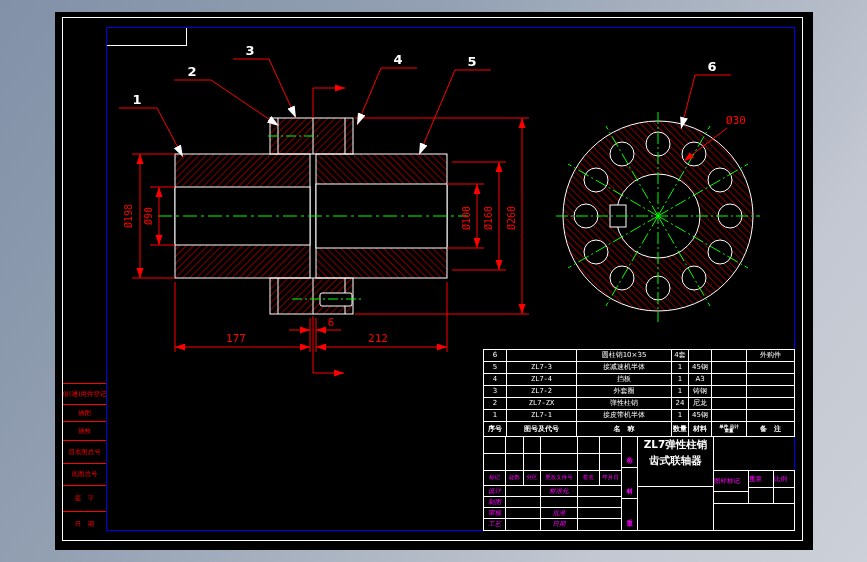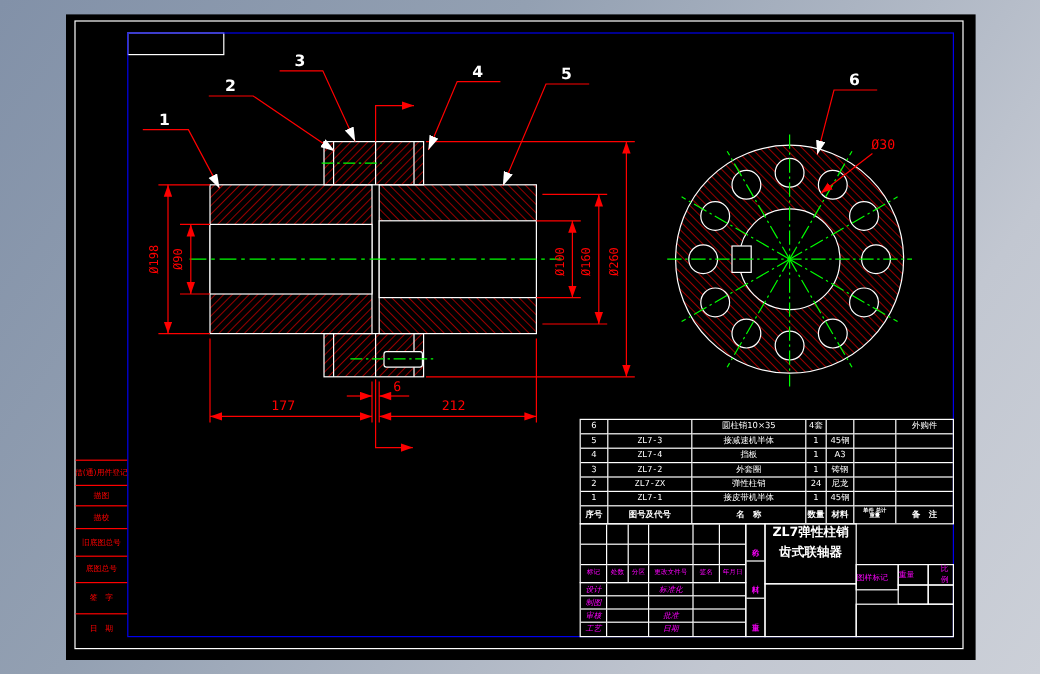--- a/index.html
+++ b/index.html
@@ -41,21 +41,21 @@
   .strip>div:nth-child(3){border-bottom:none;}
   .cellbox{border:1px solid #fff;display:flex;align-items:center;justify-content:flex-start;color:#fff;}
   .tbox{left:637px;top:436px;width:77px;height:51px;flex-direction:column;
         font-weight:bold;font-size:10.5px;line-height:1.5;}
   .utbox{left:637px;top:486px;width:77px;height:45px;}
   .spec{left:713px;top:436px;width:82px;height:35px;font-size:7.5px;
         font-family:"DejaVu Sans Mono",monospace;}
   .m1{left:713px;top:470px;width:36px;height:22px;color:#ff00ff;font-size:6.5px;
       white-space:normal;text-align:center;line-height:1.3;}
   .m2{left:748px;top:470px;width:26px;height:18px;color:#ff00ff;font-size:6.5px;}
-  .m3{left:773px;top:470px;width:22px;height:18px;color:#ff00ff;font-size:6.5px;padding-left:10px;}
+  .m3{left:773px;top:470px;width:22px;height:18px;color:#ff00ff;font-size:6.5px;}
   .m4{left:748px;top:487px;width:26px;height:17px;}
   .m5{left:773px;top:487px;width:22px;height:17px;}
   .m6{left:713px;top:503px;width:82px;height:28px;}
   
   .lt{left:63px;top:383px;width:43px;border-top:1px solid #ff0000;}
   .lt>div{display:flex;align-items:center;justify-content:center;color:#ff0000;
           border-bottom:1px solid #ff0000;font-size:6.5px;overflow:hidden;white-space:nowrap;}
   .lt>div:last-child{border-bottom:none;font-family:Liberation Mono, monospace;}
   .fs45{font-size:4.5px;}  .fs55{font-size:5.5px;}
   

